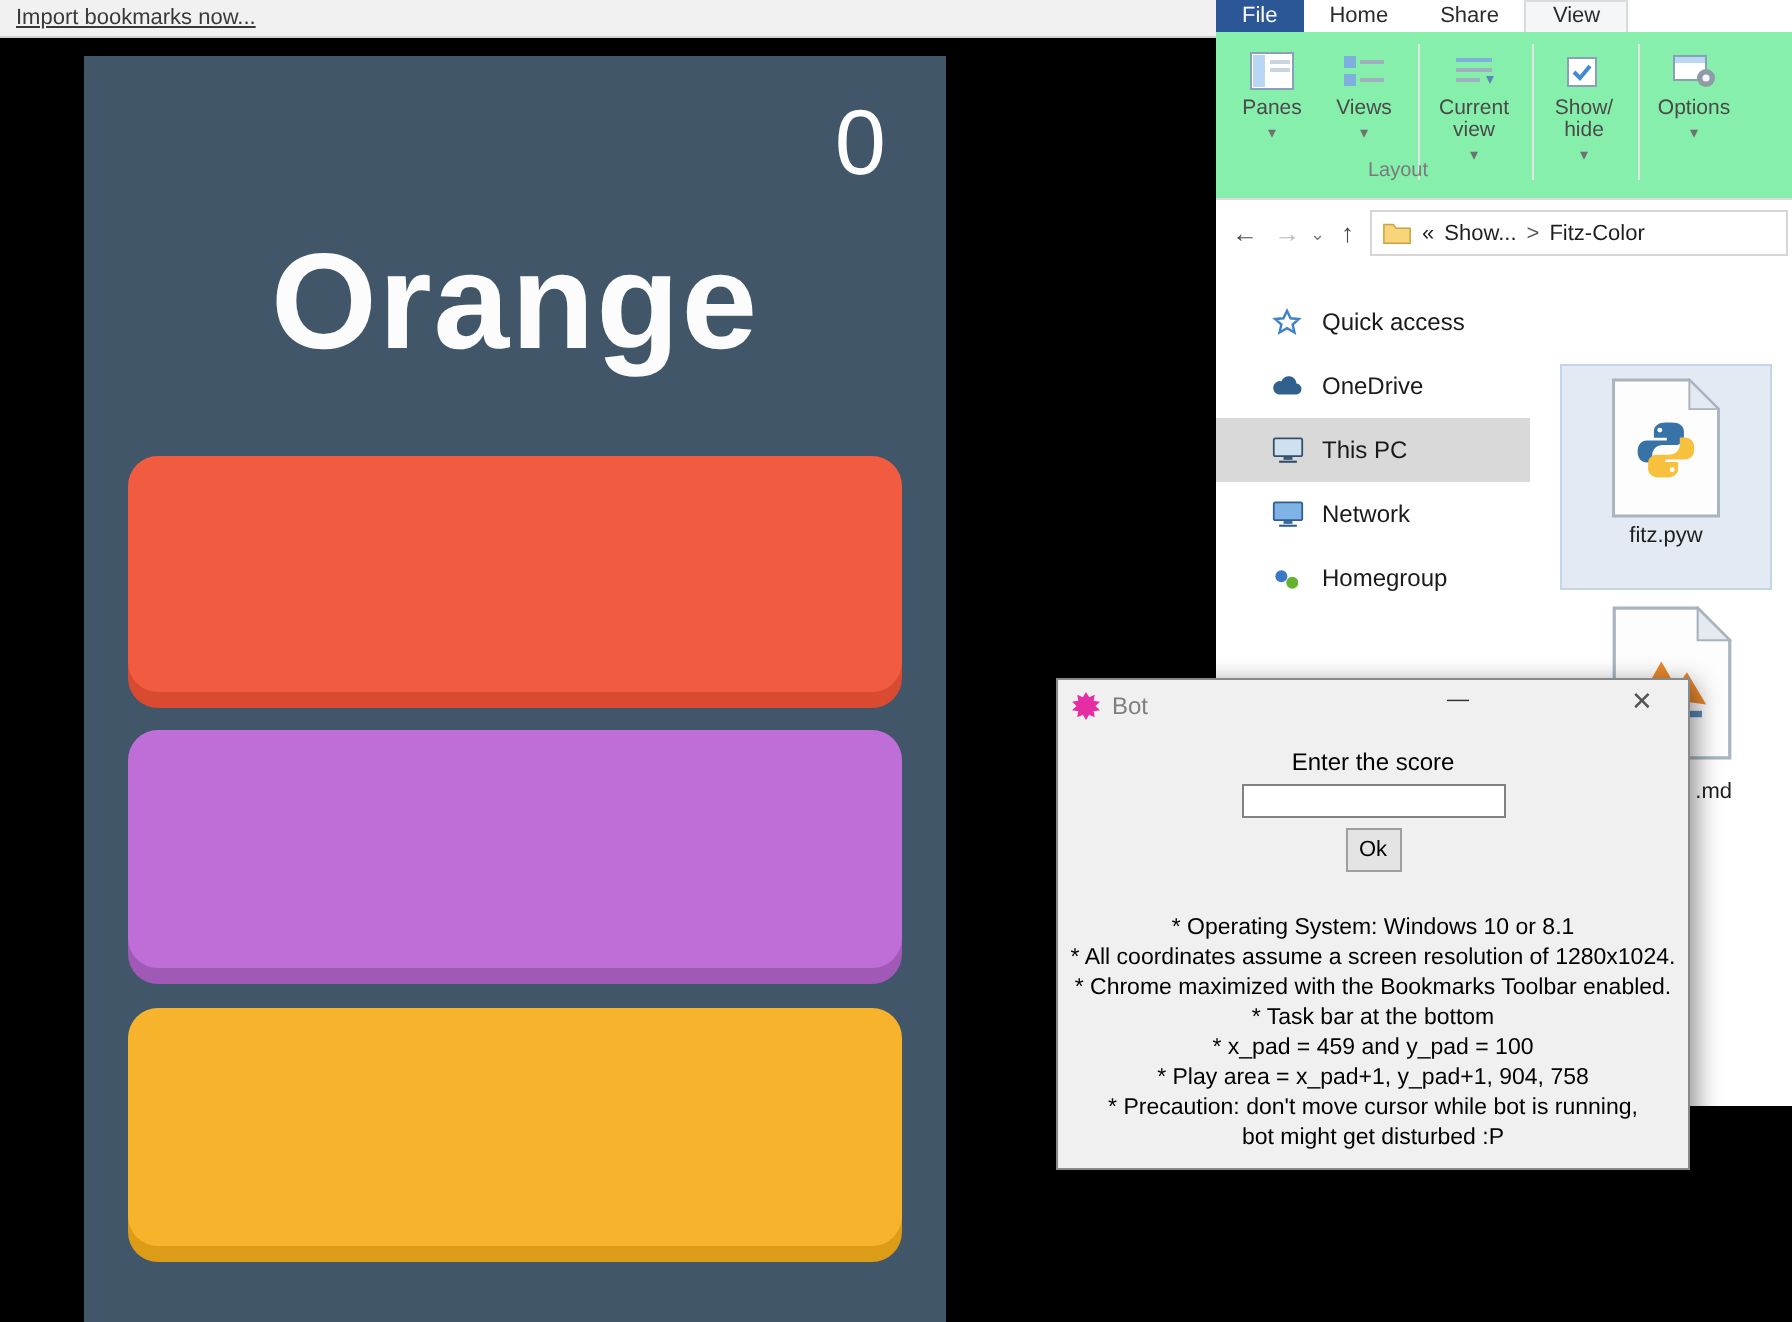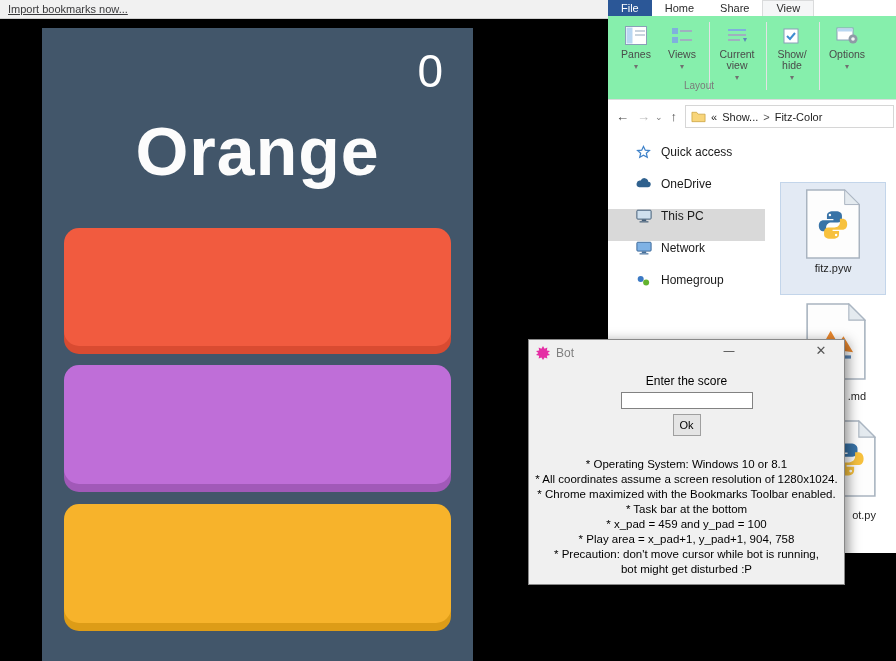--- a/index.html
+++ b/index.html
@@ -41,21 +41,21 @@
            display:flex;align-items:center;box-sizing:border-box;}
   .navarr{margin-left:8px;font-size:13px;color:#474747;cursor:pointer;}
   .navarr.fwd{color:#b9b9b9;}
   .navarr.drop{font-size:9px;color:#7a7a7a;margin-left:5px;}
   .addrbox{flex:1;margin:0 2px 0 8px;height:23px;border:1px solid #d6d6d6;display:flex;
            align-items:center;gap:5px;padding:0 5px;font-size:11px;color:#1e1e1e;box-sizing:border-box;background:#fff;}
   .crumbsep{color:#555;}
 
   .xbody{position:absolute;left:0;top:133px;width:100%;height:420px;background:#fff;}
   .navpane{position:absolute;left:0;top:12px;width:157px;}
-  .navitem{display:flex;align-items:flex-start;height:32px;padding-left:27px;gap:9px;
+  .navitem{display:flex;align-items:center;height:32px;padding-left:27px;gap:9px;
            font-size:12px;color:#1a1a1a;cursor:pointer;}
   .navitem.selected{background:#d9d9d9;}
   .nicon{width:17px;display:flex;justify-content:center;}
 
   .fitem{position:absolute;display:flex;flex-direction:column;align-items:center;cursor:pointer;}
   .flabel{font-size:11px;color:#1e1e1e;margin-top:3px;}
   .f-small{left:196px;top:134px;width:60px;}
   .f-tile{left:172px;top:182px;width:106px;height:113px;background:#e3eaf4;
           border:1px solid #c3d5ea;box-sizing:border-box;}
   .f-tile svg{margin-top:6px;}
@@ -272,29 +272,20 @@
     <div class="fitem f-md">
       <svg width="60" height="77" viewBox="0 0 56 72">
         <use href="#sym-page"></use>
         <svg x="4" y="14" width="48" height="48" viewBox="0 0 48 48">
             <use href="#sym-md"></use>
           </svg>
       </svg>
       <div class="flabel">.md</div>
     </div>
 
-    <div class="fitem f-otpy">
-      <svg width="60" height="77" viewBox="0 0 56 72">
-        <use href="#sym-page"></use>
-        <svg x="11" y="19" width="36" height="36" viewBox="0 0 48 48">
-            <use href="#sym-py"></use>
-          </svg>
-      </svg>
-      <div class="flabel">ot.py</div>
-    </div>
   </div>
 
   <div class="dialog">
     <div class="dtitle">
       <span class="dicon">
         <svg width="14" height="14" viewBox="0 0 16 16">
             <path d="M8 0L9.8 3 13 1.6 12.4 5 16 5.6 13.4 8 16 10.4 12.4 11 13 14.4 9.8 13 8 16 6.2 13 3 14.4 3.6 11 0 10.4 2.6 8 0 5.6 3.6 5 3 1.6 6.2 3Z" fill="#e52ea4"></path>
           </svg>
       </span>
       <span class="dtext">Bot</span>

